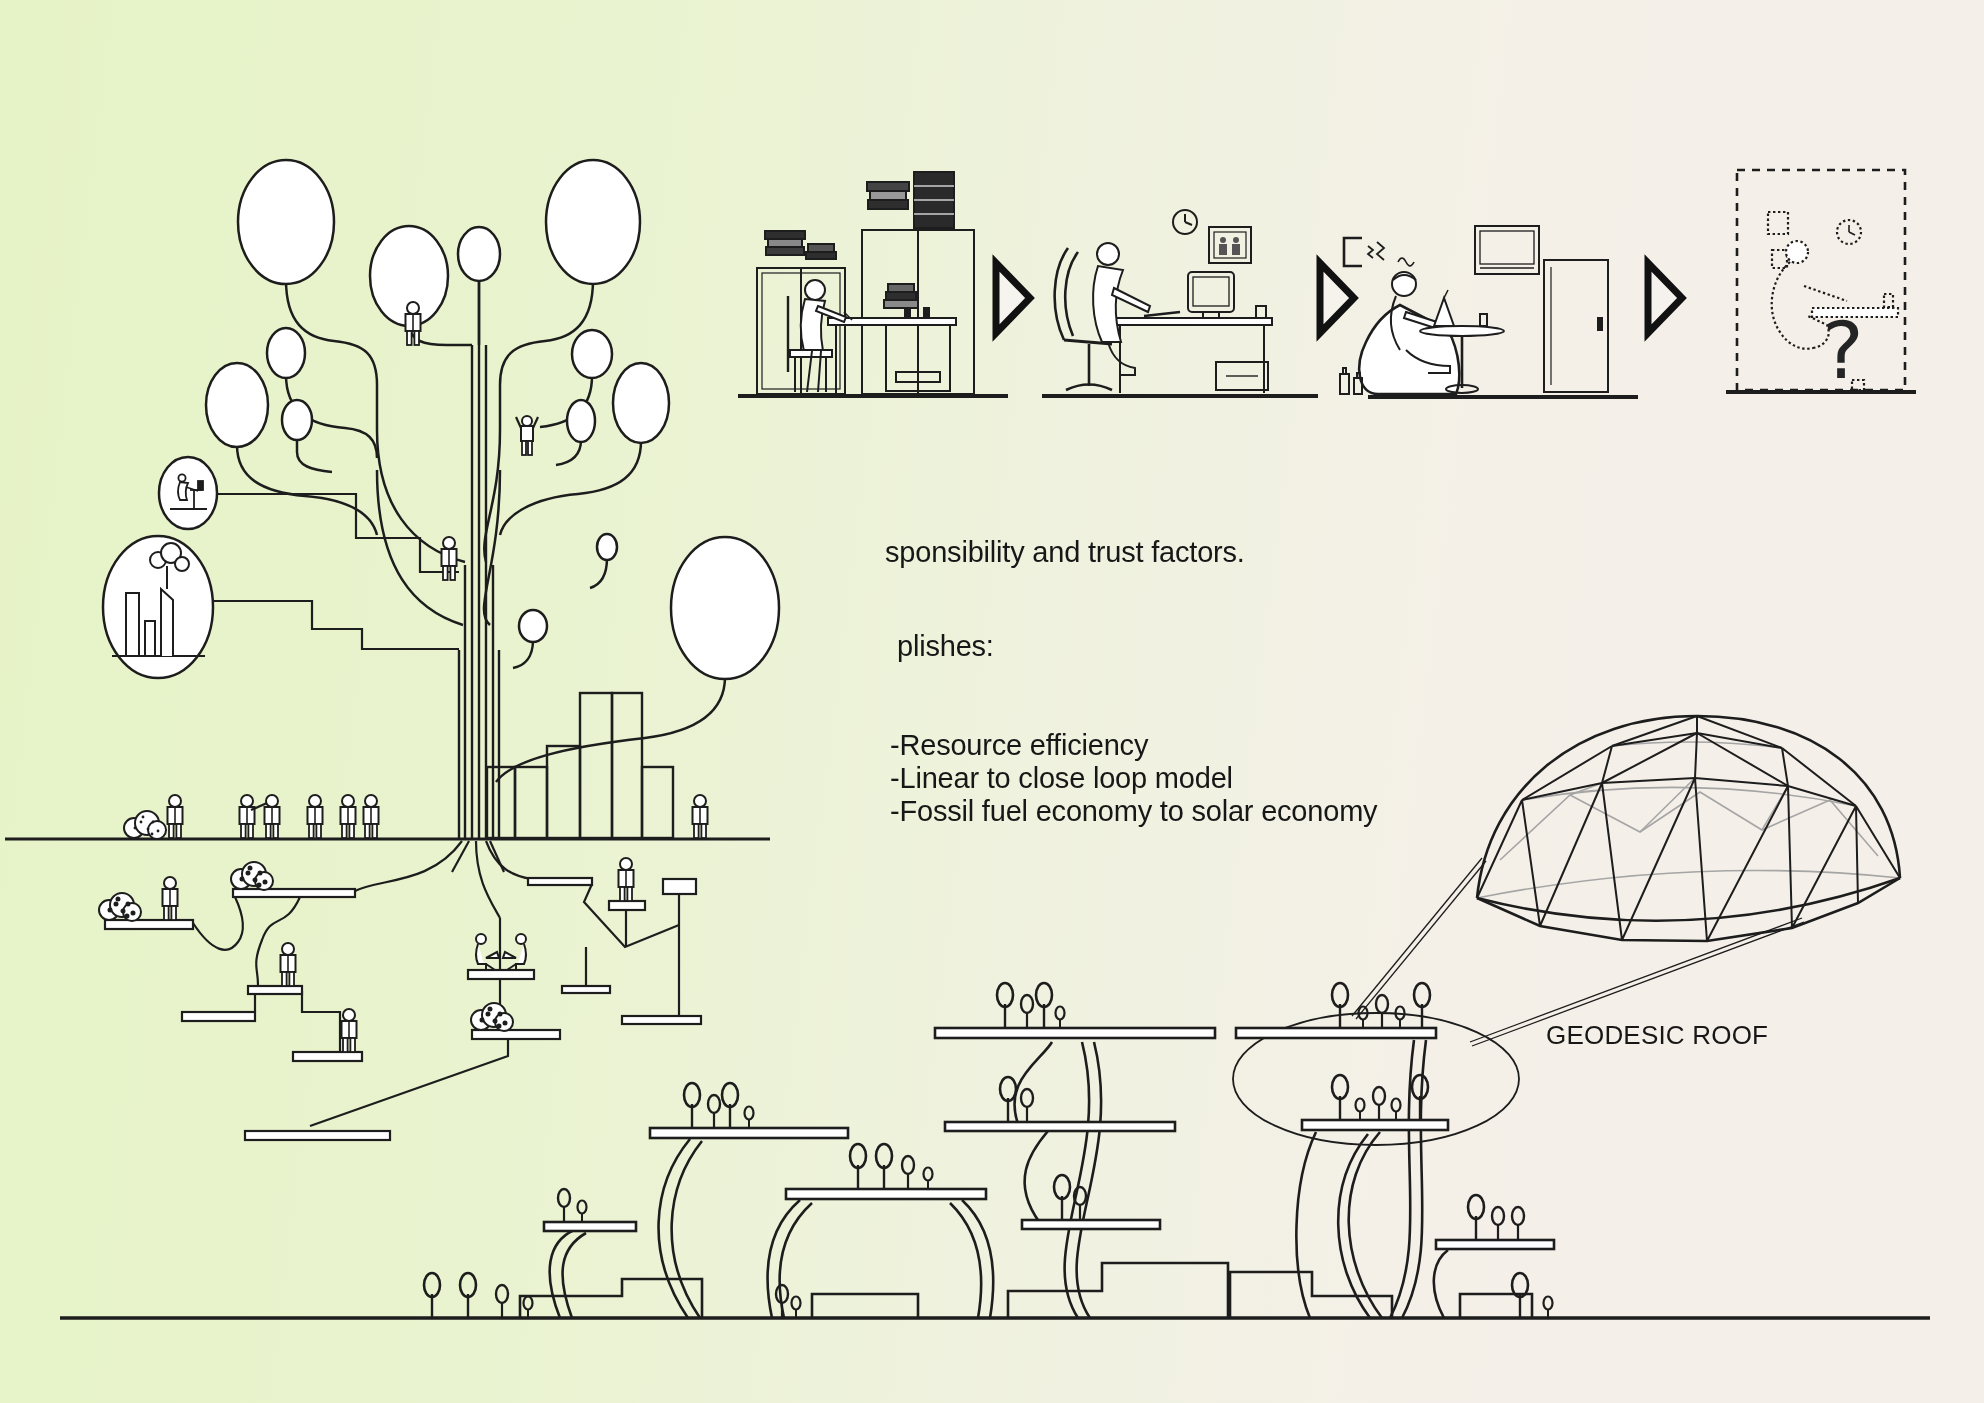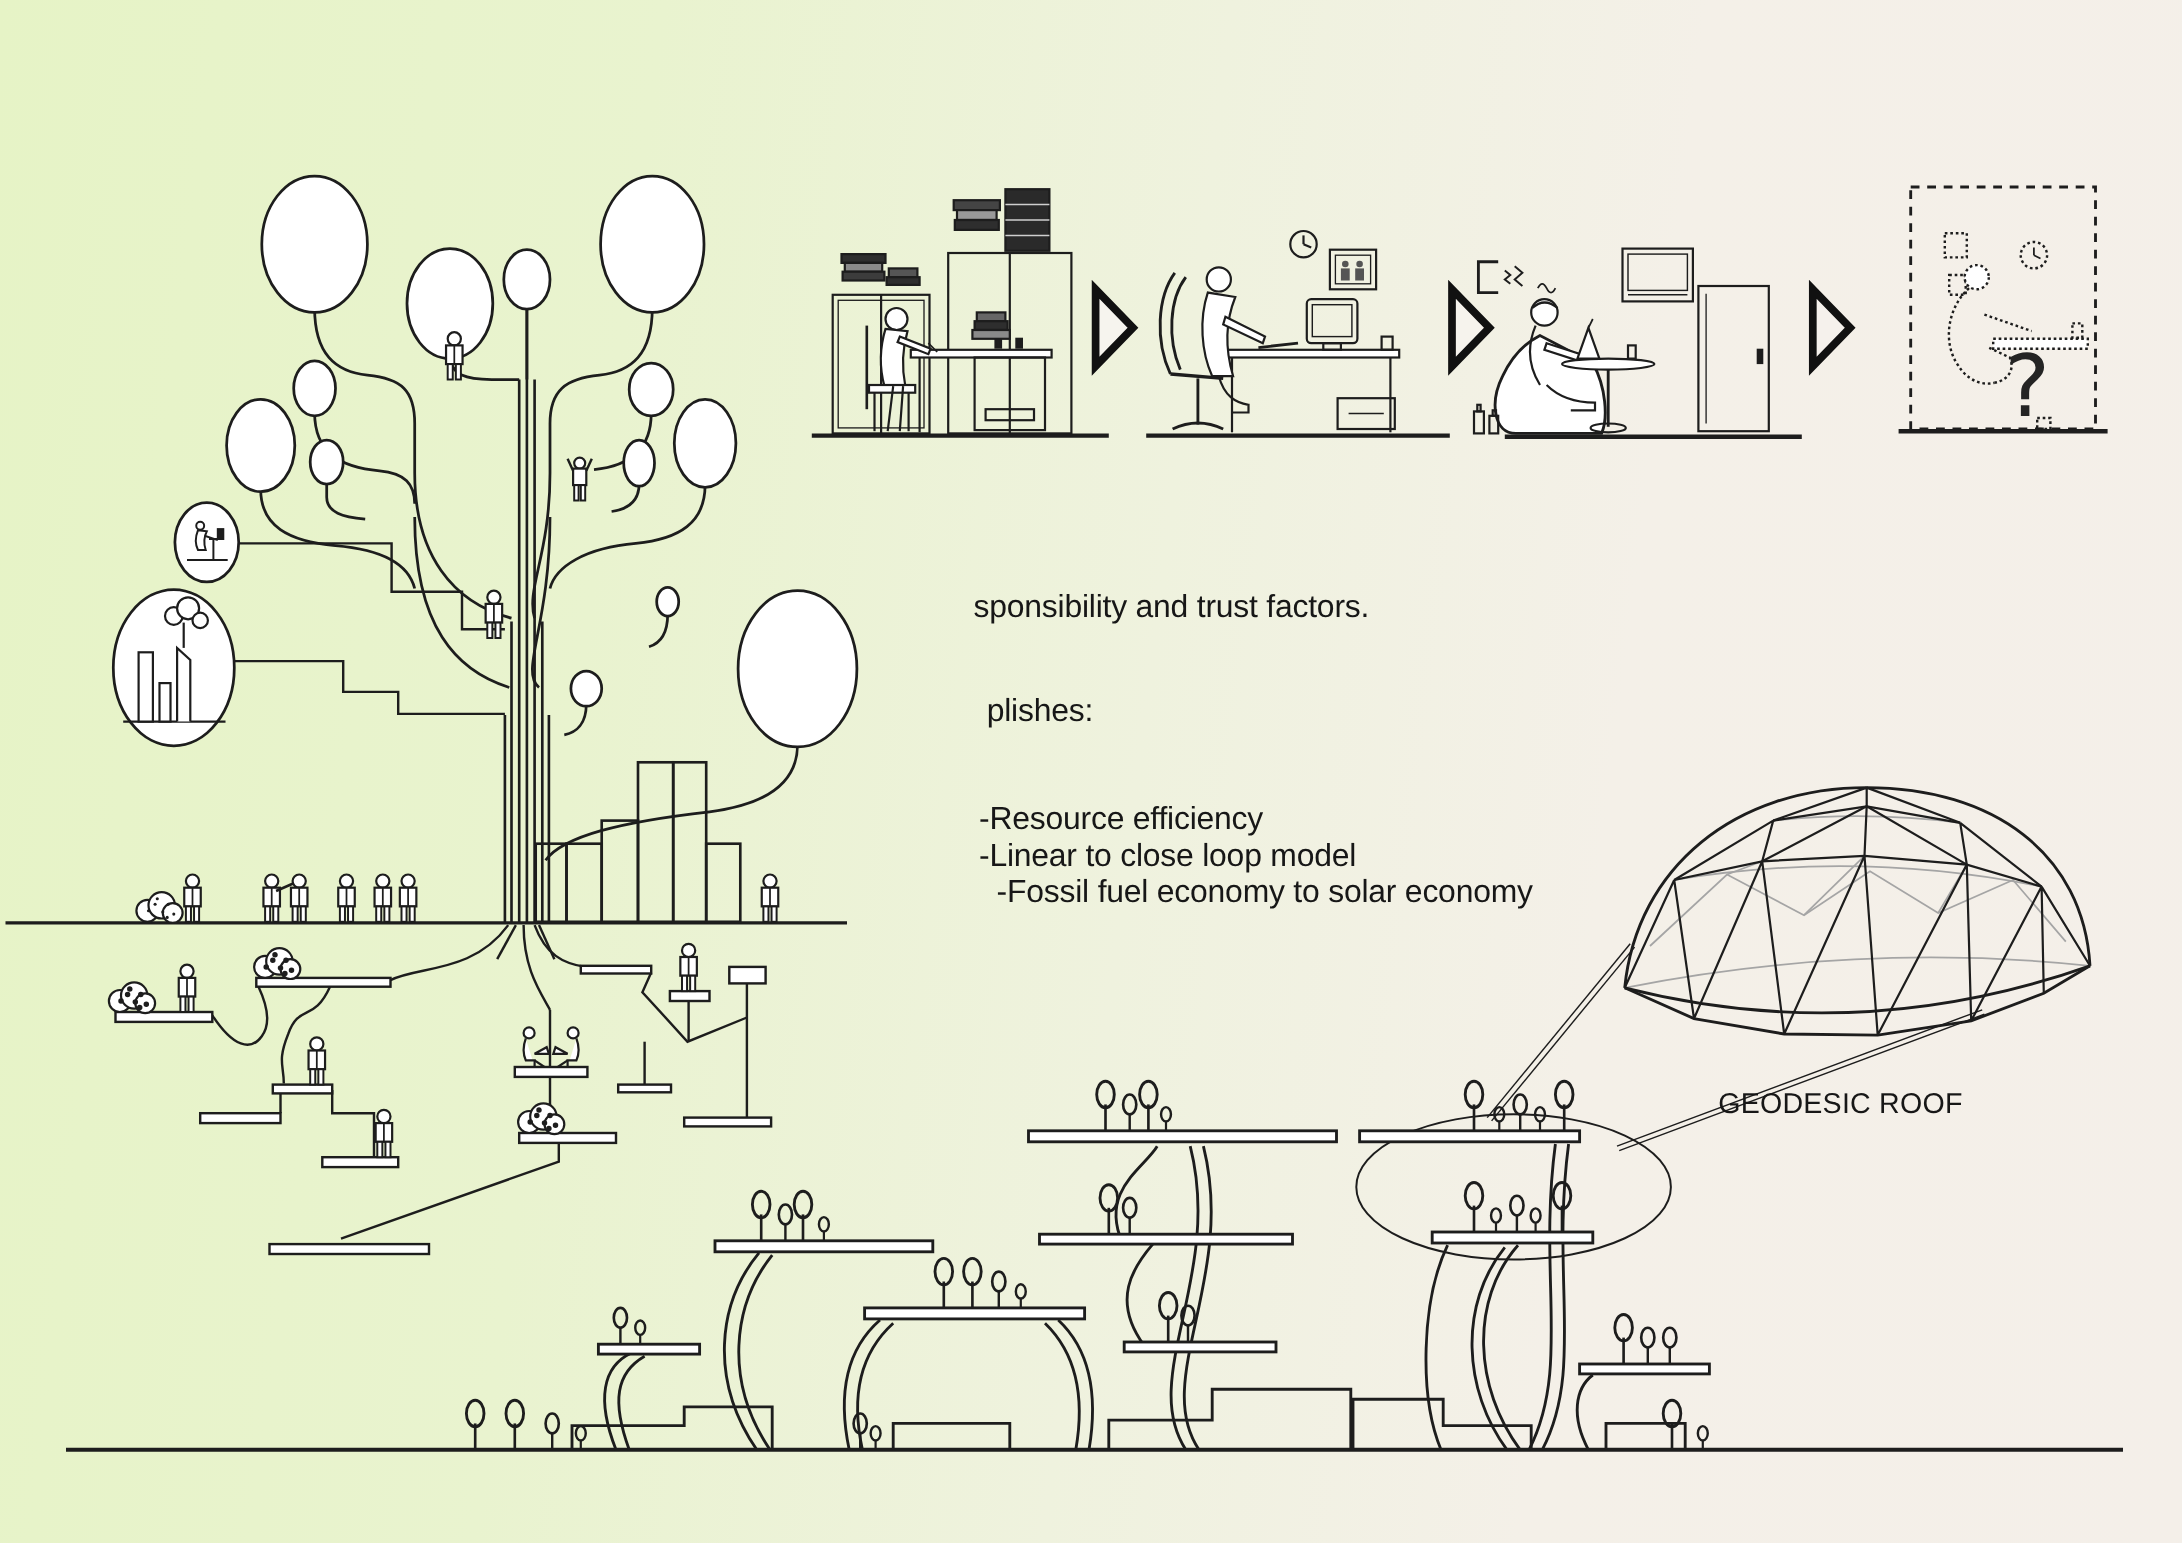--- a/index.html
+++ b/index.html
@@ -484,16 +484,16 @@
     </g>
   </g>
 </svg>
 
 <div class="txt para" style="left:885px;top:536px;">sponsibility and trust factors.</div>
 
 <div class="txt para" style="left:897px;top:630px;">plishes:</div>
 
 <div class="txt para" style="left:890px;top:729px;">-Resource efficiency</div>
 <div class="txt para" style="left:890px;top:762px;">-Linear to close loop model</div>
-<div class="txt para" style="left:890px;top:795px;margin-left:16px;">-Fossil fuel economy to solar economy</div>
-
-<div class="txt caps" style="left:1546px;top:988px;margin-left:16px;">GEODESIC ROOF</div>
+<div class="txt para" style="left:890px;top:795px;">-Fossil fuel economy to solar economy</div>
+
+<div class="txt caps" style="left:1546px;top:1020px;">GEODESIC ROOF</div>
 </div>
 
 </body></html>

